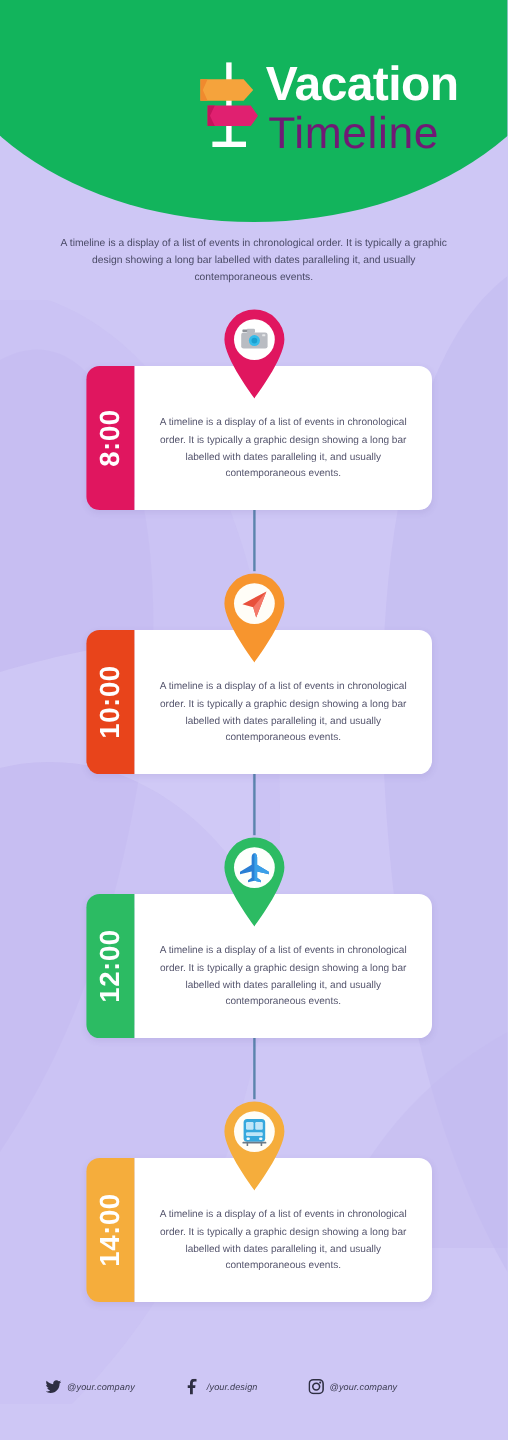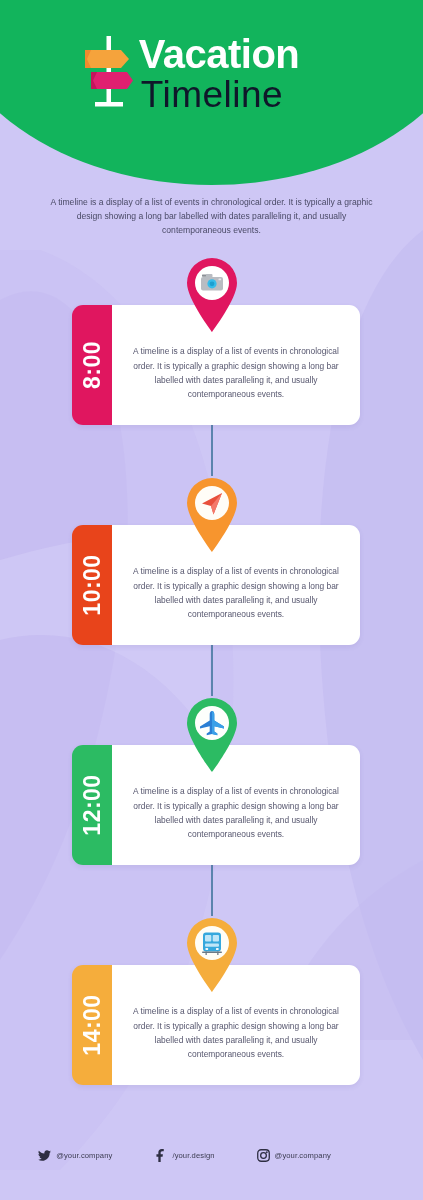--- a/index.html
+++ b/index.html
@@ -40,27 +40,27 @@
     top: -200px;
     width: 543px;
     height: 385px;
     background: #12b45c;
     border-radius: 50%;
     z-index: 2;
   }
   .header-inner {
     position: absolute;
     left: 0;
-    top: 0;
+    top: 16px;
     width: 382px;
     height: 185px;
     z-index: 3;
     display: flex;
     align-items: center;
-    justify-content: center;
+    justify-content: flex-end;
   }
   .header-content {
     display: flex;
     align-items: center;
     margin-top: -38px;
   }
   .signpost {
     width: 52px;
     height: 82px;
     flex: none;
@@ -73,21 +73,21 @@
   .title-main {
     font-size: 40px;
     font-weight: bold;
     color: #ffffff;
     letter-spacing: -0.5px;
     display: block;
   }
   .title-sub {
     font-size: 37px;
     font-weight: 300;
-    color: #0f172a;
+    color: #701a75;
     letter-spacing: 0.5px;
     display: block;
     margin-top: 2px;
     margin-left: 2px;
   }
 
   
   .intro {
     position: absolute;
     left: 50px;
@@ -192,20 +192,21 @@
   .footer {
     position: absolute;
     left: 0;
     top: 1140px;
     width: 369px;
     height: 30px;
     z-index: 5;
     display: flex;
     align-items: center;
     justify-content: center;
+    font-style: italic;
   }
   .social {
     display: flex;
     align-items: center;
     margin: 0 21px;
   }
   .social-icon {
     width: 13px;
     height: 13px;
     flex: none;

